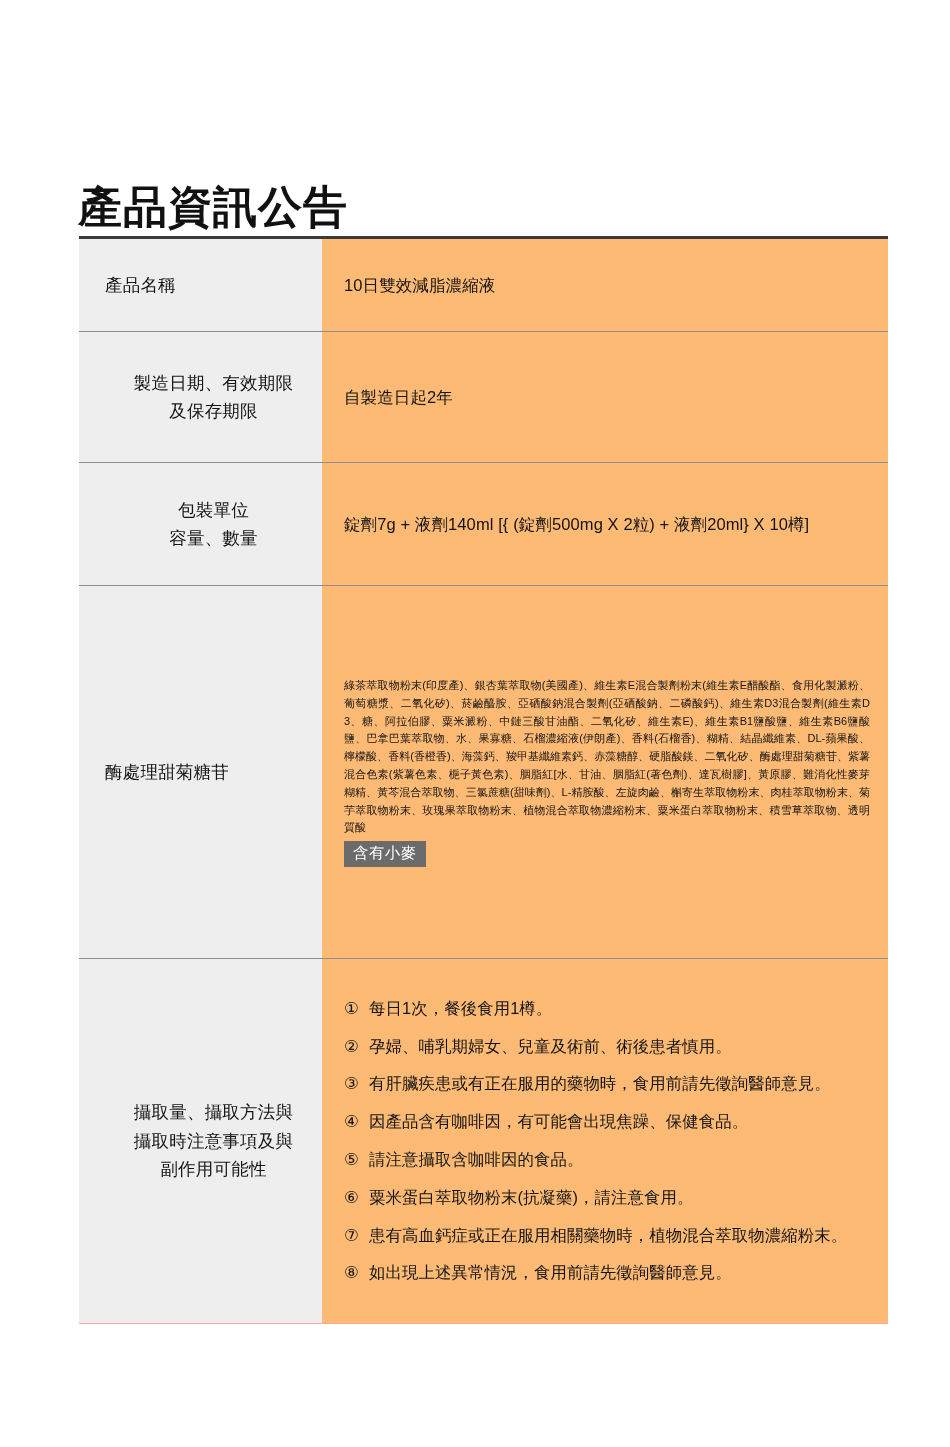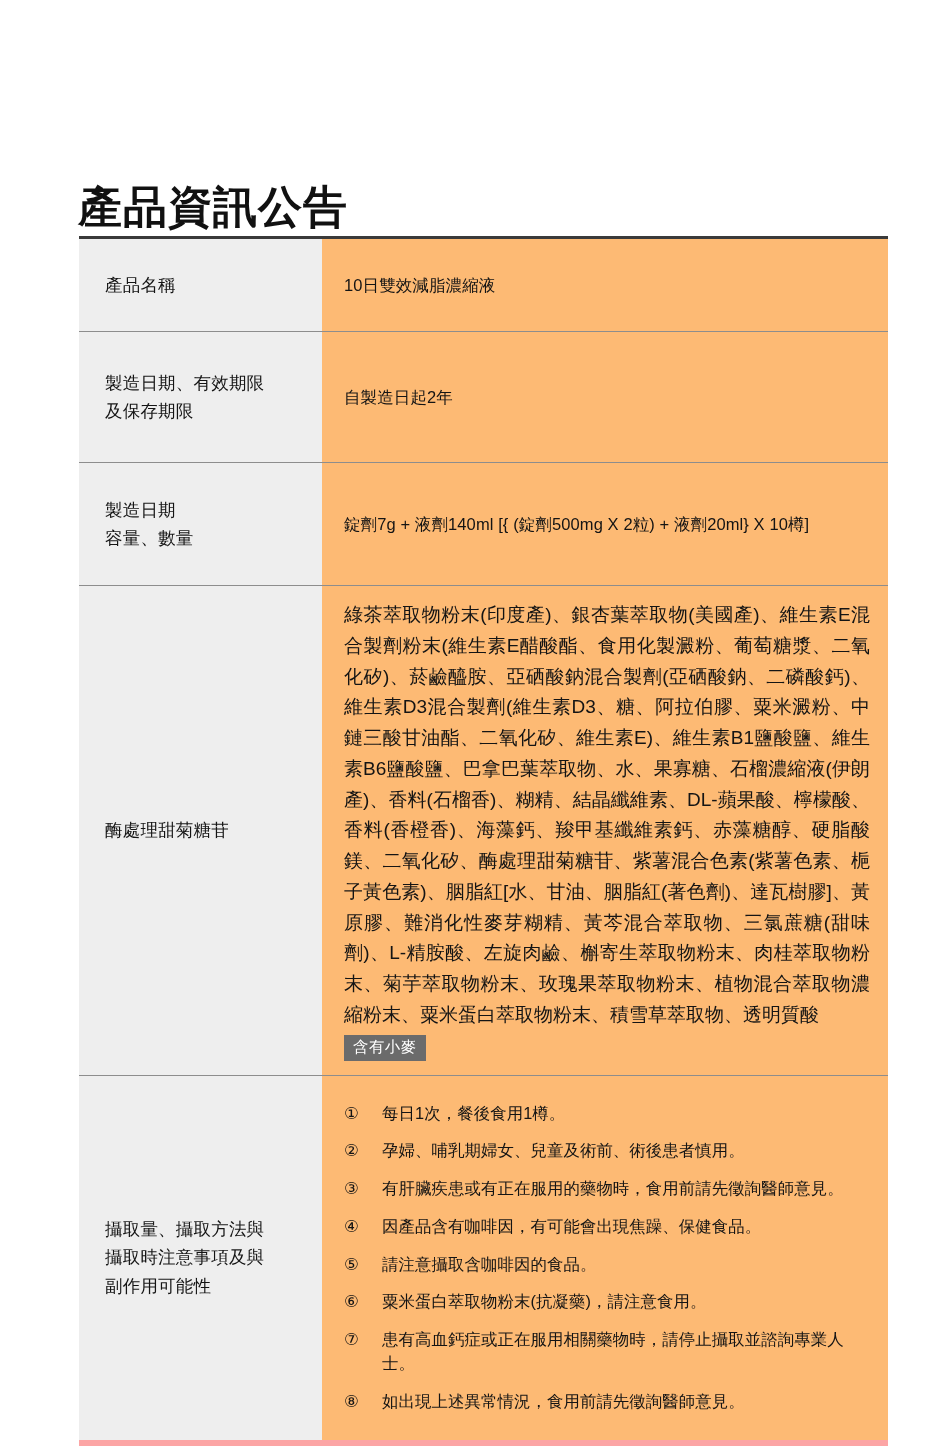--- a/index.html
+++ b/index.html
@@ -33,21 +33,21 @@
     white-space: nowrap;
   }
   .info-table {
     position: absolute;
     left: 79px;
     top: 236px;
     width: 809px;
     border-collapse: collapse;
     table-layout: fixed;
     border-top: 3px solid #3a3a3a;
-    border-bottom: 6px solid #fca5a5;
+    border-bottom: 1px solid #fca5a5;
   }
   .info-table tr.row + tr.row > td {
     border-top: 1.6px solid #8d8d8d;
   }
   .info-table td {
     vertical-align: middle;
     padding: 0;
   }
   td.label-cell {
     width: 217px;
@@ -66,24 +66,24 @@
     line-height: 1.6;
     color: #141414;
     letter-spacing: 0.1px;
   }
   .row-name td, .row-type td { height: 64px; }
   .row-date td { height: 102px; }
   .row-pack td { height: 94px; }
   .row-ing td { height: 344px; }
   .row-intake td { height: 336px; }
 
-  .label-multi { white-space: pre-line; }
+  .label-multi { white-space: pre-line; text-align: center; }
 
   .ingredients {
-    font-size: 19px;
+    font-size: 11px;
     line-height: 1.62;
     text-align: justify;
     text-justify: inter-character;
     word-break: break-all;
     color: #141414;
     letter-spacing: 0;
   }
   .allergen {
     display: inline-block;
     margin-top: 4px;
@@ -107,21 +107,21 @@
     margin: 0 0 14px 0;
     color: #141414;
     letter-spacing: 0.1px;
   }
   .intake-list li:last-child { margin-bottom: 0; }
   .intake-num {
     flex: 0 0 auto;
     width: 25px;
     font-size: 16.4px;
   }
-  .intake-text { flex: 1 1 auto; margin-left: 13px; }
+  .intake-text { flex: 1 1 auto; }
   .cell-pad-top { padding-top: 18px; padding-bottom: 18px; }
 </style>
 </head>
 <body>
 
 <div class="page">
 
   <h1 class="doc-title">產品資訊公告</h1>
 
   <table class="info-table">
@@ -132,21 +132,21 @@
       </tr>
 
 
       <tr class="row row-date">
         <td class="label-cell label-multi">製造日期、有效期限
 及保存期限</td>
         <td class="value-cell">自製造日起2年</td>
       </tr>
 
       <tr class="row row-pack">
-        <td class="label-cell label-multi">製造日期
+        <td class="label-cell label-multi">包裝單位
 容量、數量</td>
         <td class="value-cell">錠劑7g + 液劑140ml [{ (錠劑500mg X 2粒) + 液劑20ml} X 10樽]</td>
       </tr>
 
       <tr class="row row-ing">
         <td class="label-cell">酶處理甜菊糖苷</td>
         <td class="value-cell cell-pad-top">
           <div class="ingredients">綠茶萃取物粉末(印度產)、銀杏葉萃取物(美國產)、維生素E混合製劑粉末(維生素E醋酸酯、食用化製澱粉、葡萄糖漿、二氧化矽)、菸鹼醯胺、亞硒酸鈉混合製劑(亞硒酸鈉、二磷酸鈣)、維生素D3混合製劑(維生素D3、糖、阿拉伯膠、粟米澱粉、中鏈三酸甘油酯、二氧化矽、維生素E)、維生素B1鹽酸鹽、維生素B6鹽酸鹽、巴拿巴葉萃取物、水、果寡糖、石榴濃縮液(伊朗產)、香料(石榴香)、糊精、結晶纖維素、DL-蘋果酸、檸檬酸、香料(香橙香)、海藻鈣、羧甲基纖維素鈣、赤藻糖醇、硬脂酸鎂、二氧化矽、酶處理甜菊糖苷、紫薯混合色素(紫薯色素、梔子黃色素)、胭脂紅[水、甘油、胭脂紅(著色劑)、達瓦樹膠]、黃原膠、難消化性麥芽糊精、黃芩混合萃取物、三氯蔗糖(甜味劑)、L-精胺酸、左旋肉鹼、槲寄生萃取物粉末、肉桂萃取物粉末、菊芋萃取物粉末、玫瑰果萃取物粉末、植物混合萃取物濃縮粉末、粟米蛋白萃取物粉末、積雪草萃取物、透明質酸</div>
           <span class="allergen">含有小麥</span>
         </td>
@@ -177,21 +177,21 @@
               <li>
                 <span class="intake-num">⑤</span>
                 <span class="intake-text">請注意攝取含咖啡因的食品。</span>
               </li>
               <li>
                 <span class="intake-num">⑥</span>
                 <span class="intake-text">粟米蛋白萃取物粉末(抗凝藥)，請注意食用。</span>
               </li>
               <li>
                 <span class="intake-num">⑦</span>
-                <span class="intake-text">患有高血鈣症或正在服用相關藥物時，請停止攝取並諮詢專業人士。</span>
+                <span class="intake-text">患有高血鈣症或正在服用相關藥物時，植物混合萃取物濃縮粉末。</span>
               </li>
               <li>
                 <span class="intake-num">⑧</span>
                 <span class="intake-text">如出現上述異常情況，食用前請先徵詢醫師意見。</span>
               </li>
             </ul>
         </td>
       </tr>
     </tbody>
   </table>

